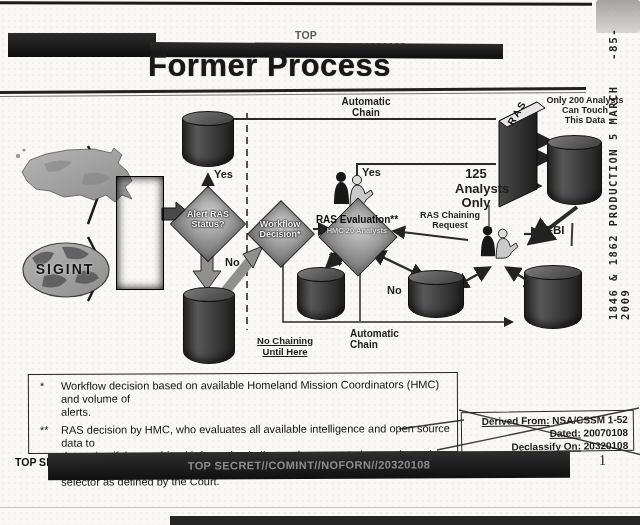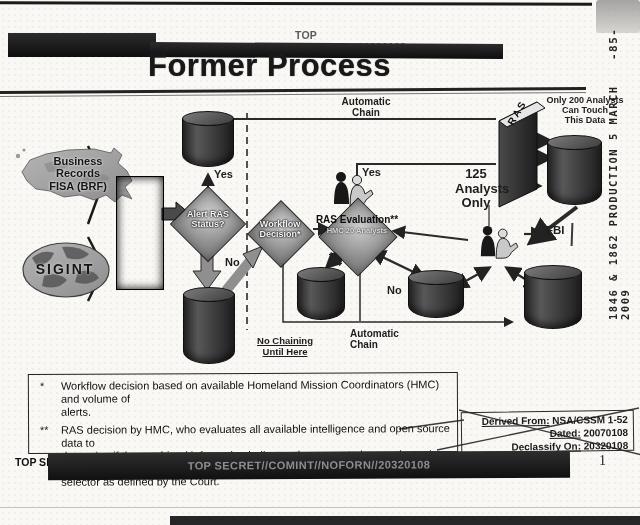--- a/index.html
+++ b/index.html
@@ -209,37 +209,36 @@
 
   <div class="diamond" style="left:181px;top:197px;width:52px;height:52px;z-index:2;"></div>
   <div class="diamond" style="left:257px;top:210px;width:46px;height:46px;z-index:2;"></div>
   <div class="diamond" style="left:330px;top:209px;width:54px;height:54px;z-index:2;"></div>
 
   <div class="lbl ctr dlab" style="left:178px;top:209px;width:60px;font-size:9px;z-index:3;">Alert RAS Status?</div>
   <div class="lbl ctr dlab" style="left:252px;top:219px;width:56px;font-size:9px;z-index:3;">Workflow Decision*</div>
   <div class="lbl ctr" style="left:305px;top:214px;width:104px;font-size:10px;z-index:3;color:#0d0d0d;">RAS Evaluation**</div>
   <div class="lbl ctr" style="left:320px;top:227px;width:74px;font-size:7.5px;z-index:3;color:rgba(250,250,250,.8);text-shadow:0 0 2px #000;">HMC 20 Analysts</div>
 
-  <div class="lbl ctr" style="left:26px;top:155px;width:104px;font-size:11px;z-index:3;color:#161616;text-shadow:0 0 3px #fff;">Business
-Records
-FISA (BRF)</div>
   <div class="lbl ctr" style="left:24px;top:262px;width:82px;font-size:14px;letter-spacing:2px;z-index:3;color:#151515;text-shadow:0 0 3px #ddd;">SIGINT</div>
 
   <div class="lbl ctr" style="left:338px;top:96px;width:56px;font-size:10px;z-index:3;">Automatic
 Chain</div>
   <div class="lbl" style="left:214px;top:168px;font-size:11px;z-index:3;">Yes</div>
   <div class="lbl" style="left:225px;top:256px;font-size:11px;z-index:3;">No</div>
   <div class="lbl" style="left:362px;top:166px;font-size:11px;z-index:3;">Yes</div>
   <div class="lbl" style="left:387px;top:284px;font-size:11px;z-index:3;">No</div>
   <div class="lbl ctr" style="left:540px;top:95px;width:90px;font-size:9px;z-index:3;">Only 200 Analysts
 Can Touch
 This Data</div>
   <div class="lbl ctr" style="left:455px;top:167px;width:42px;font-size:13px;z-index:3;">125
 Analysts
 Only</div>
+  <div class="lbl ctr" style="left:414px;top:210px;width:72px;font-size:9px;z-index:3;">RAS Chaining
+Request</div>
   <div class="lbl ctr" style="left:246px;top:336px;width:78px;font-size:9.5px;z-index:3;text-decoration:underline;">No Chaining
 Until Here</div>
   <div class="lbl" style="left:350px;top:328px;width:56px;font-size:10px;z-index:3;">Automatic
 Chain</div>
   <div class="lbl" style="left:546px;top:224px;font-size:11.5px;z-index:3;text-align:right;">FBI</div>
   <div class="art" style="left:571px;top:223px;width:1.5px;height:23px;background:#3a3a3a;z-index:3;transform:rotate(2deg);"></div>
 
   <div class="fnbox" style="left:28px;top:373px;width:430px;height:80px;z-index:2;">
     <div class="fnrow">
       <div class="fnmark">*</div>

